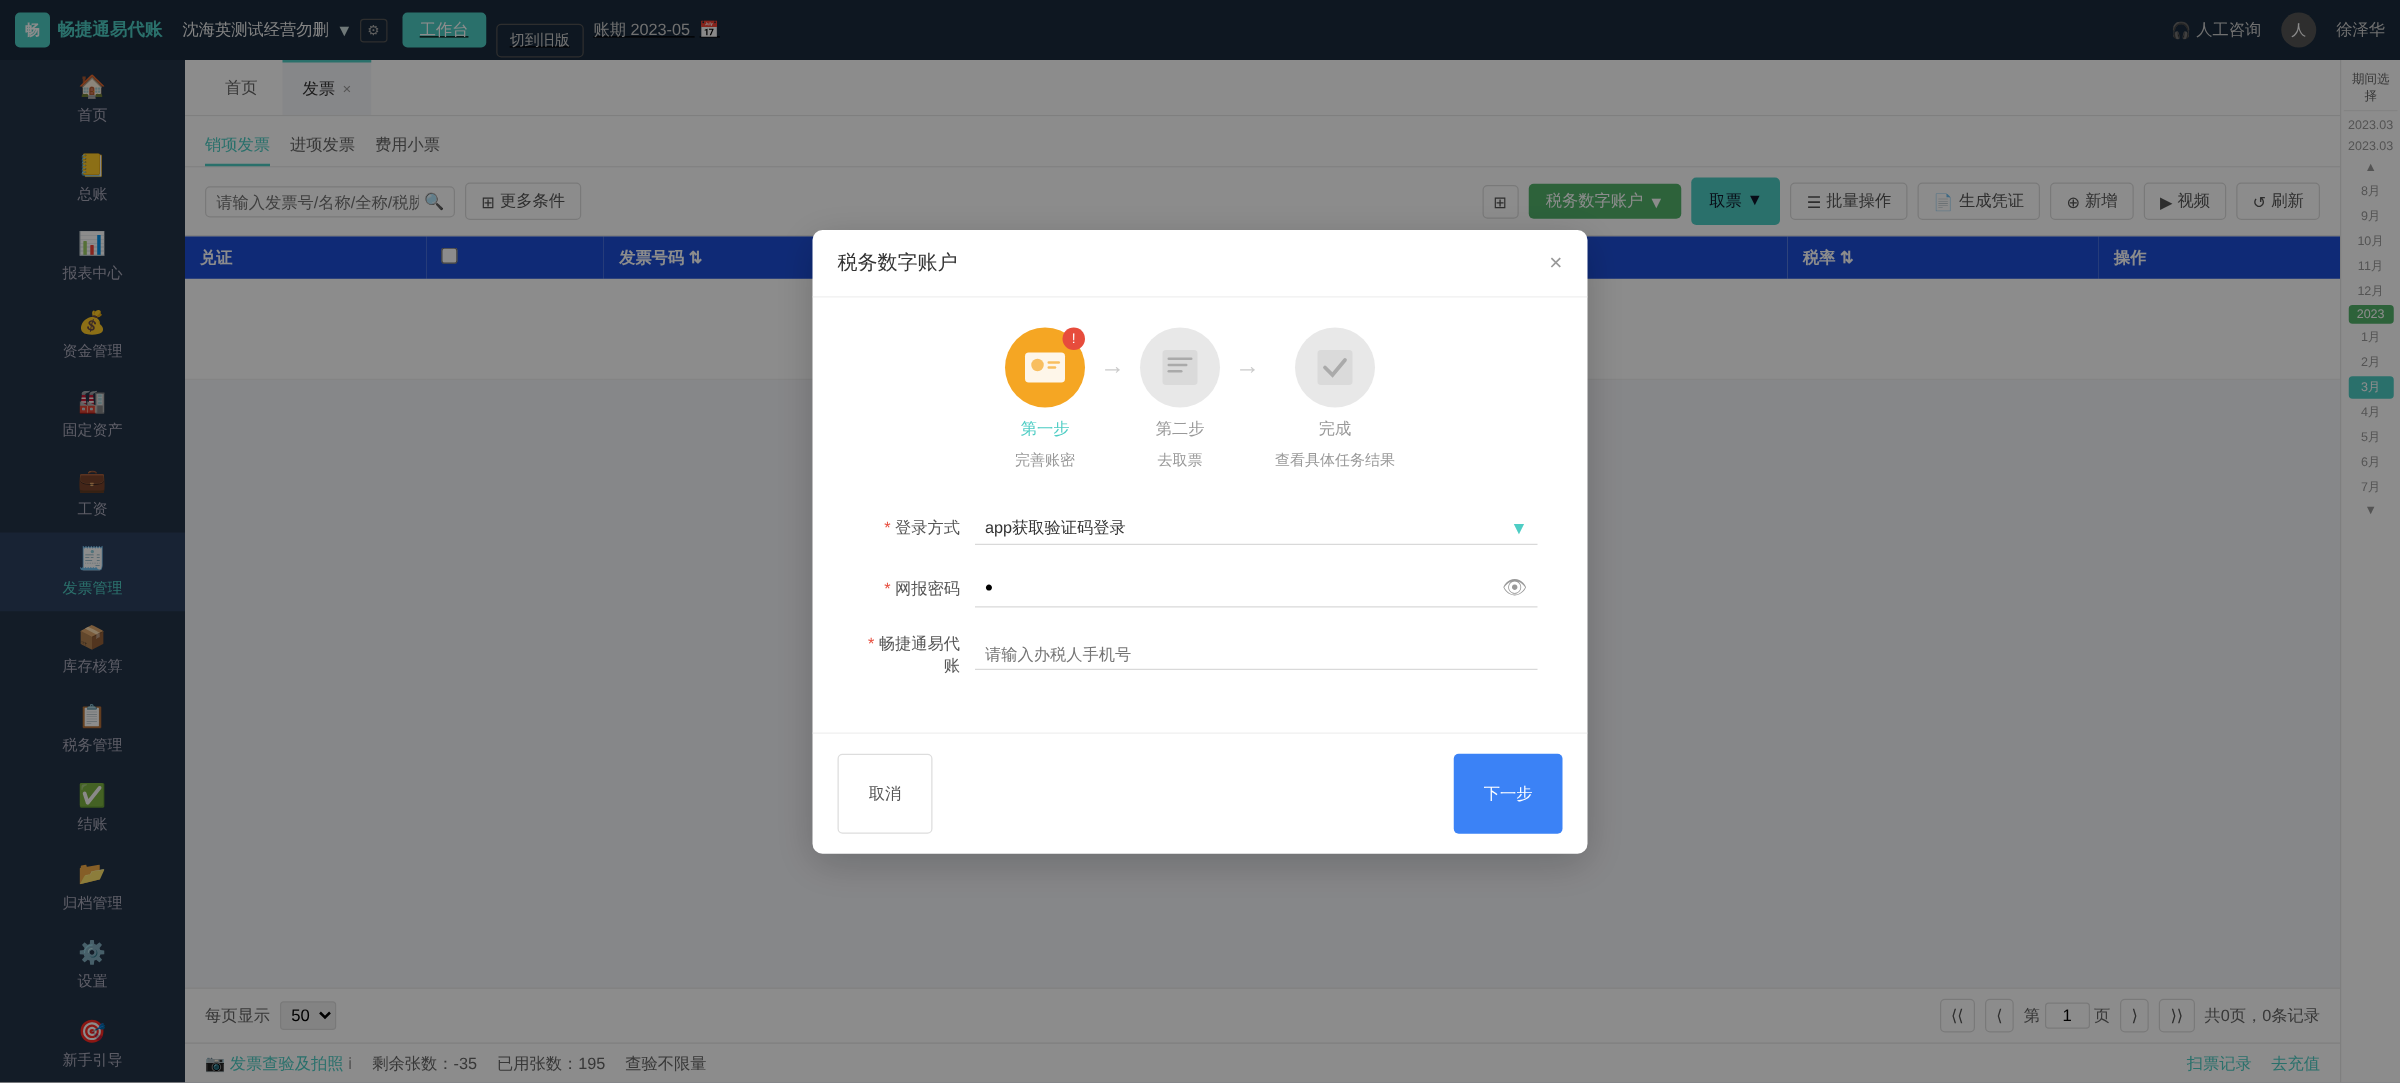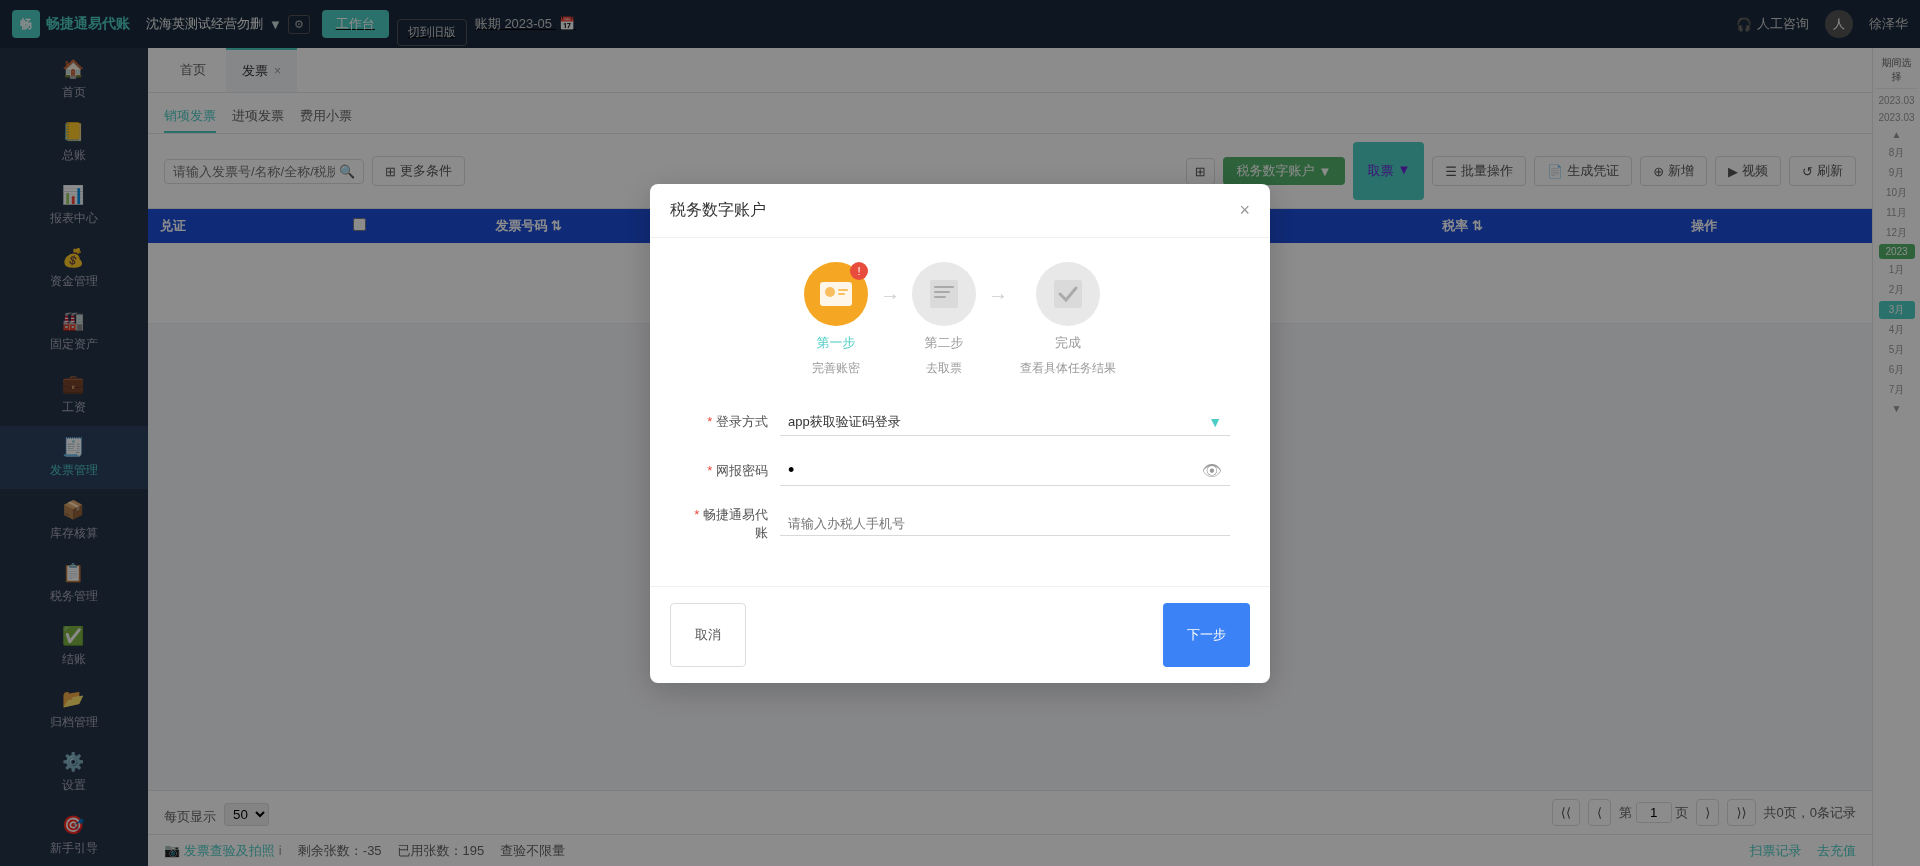--- a/index.html
+++ b/index.html
@@ -40,32 +40,32 @@
     .sub-tabs { display: flex; align-items: center; padding: 8px 16px 0; gap: 16px; background: white; border-bottom: 1px solid #e8e8e8; }
     .sub-tab { padding: 6px 0; font-size: 13px; cursor: pointer; color: #666; border-bottom: 2px solid transparent; }
     .sub-tab.active { color: #4ecdc4; border-bottom: 2px solid #4ecdc4; }
 
     
     .toolbar { display: flex; align-items: center; padding: 8px 16px; background: white; border-bottom: 1px solid #e8e8e8; gap: 8px; }
     .toolbar-left { display: flex; align-items: center; gap: 8px; }
     .toolbar-right { margin-left: auto; display: flex; align-items: center; gap: 8px; }
     .search-input { border: 1px solid #ddd; border-radius: 4px; padding: 4px 28px 4px 8px; font-size: 13px; width: 200px; color: #999; position: relative; }
     .btn-green { background: #52b26b; color: white; border: none; padding: 5px 14px; border-radius: 4px; font-size: 13px; cursor: pointer; display: flex; align-items: center; gap: 4px; }
-    .btn-teal { background: #4ecdc4; color: #6d28d9; border: none; padding: 20px 14px; border-radius: 4px; font-size: 13px; cursor: pointer; display: flex; align-items: flex-start; gap: 4px; }
+    .btn-teal { background: #4ecdc4; color: #0f172a; border: none; padding: 10px 14px; border-radius: 4px; font-size: 13px; cursor: pointer; display: flex; align-items: flex-start; gap: 4px; }
     .btn-outline { background: white; color: #555; border: 1px solid #ddd; padding: 5px 12px; border-radius: 4px; font-size: 13px; cursor: pointer; display: flex; align-items: center; gap: 4px; }
     .btn-icon { background: white; color: #555; border: 1px solid #ddd; padding: 5px 8px; border-radius: 4px; font-size: 13px; cursor: pointer; }
 
     
     .table-area { flex: 1; overflow: auto; padding: 0; }
     .data-table { width: 100%; border-collapse: collapse; background: white; }
     .data-table th { background: #1d4ed8; color: white; padding: 8px 12px; font-size: 13px; text-align: left; white-space: nowrap; margin-left: 39px; }
     .data-table td { padding: 8px 12px; font-size: 13px; border-bottom: 1px solid #f0f0f0; }
 
     
-    .table-footer { background: white; border-top: 1px solid #e8e8e8; padding: 8px 16px; display: flex; align-items: flex-end; gap: 8px; font-size: 13px; color: #666; }
+    .table-footer { background: white; border-top: 1px solid #e8e8e8; padding: 8px 16px; display: flex; align-items: center; gap: 8px; font-size: 13px; color: #666; }
     .page-info { margin-left: auto; display: flex; align-items: center; gap: 8px; }
 
     
     .bottom-bar { background: white; border-top: 1px solid #e8e8e8; padding: 6px 16px; display: flex; align-items: center; gap: 16px; font-size: 13px; color: #666; }
 
     
     .right-panel { width: 32px; background: white; border-left: 1px solid #e8e8e8; display: flex; flex-direction: column; align-items: center; padding: 4px 0; gap: 2px; }
 
     
     .modal-overlay { position: fixed; top: 0; left: 0; width: 100%; height: 100%; background: rgba(0,0,0,0.45); z-index: 100; display: flex; align-items: center; justify-content: center; }

